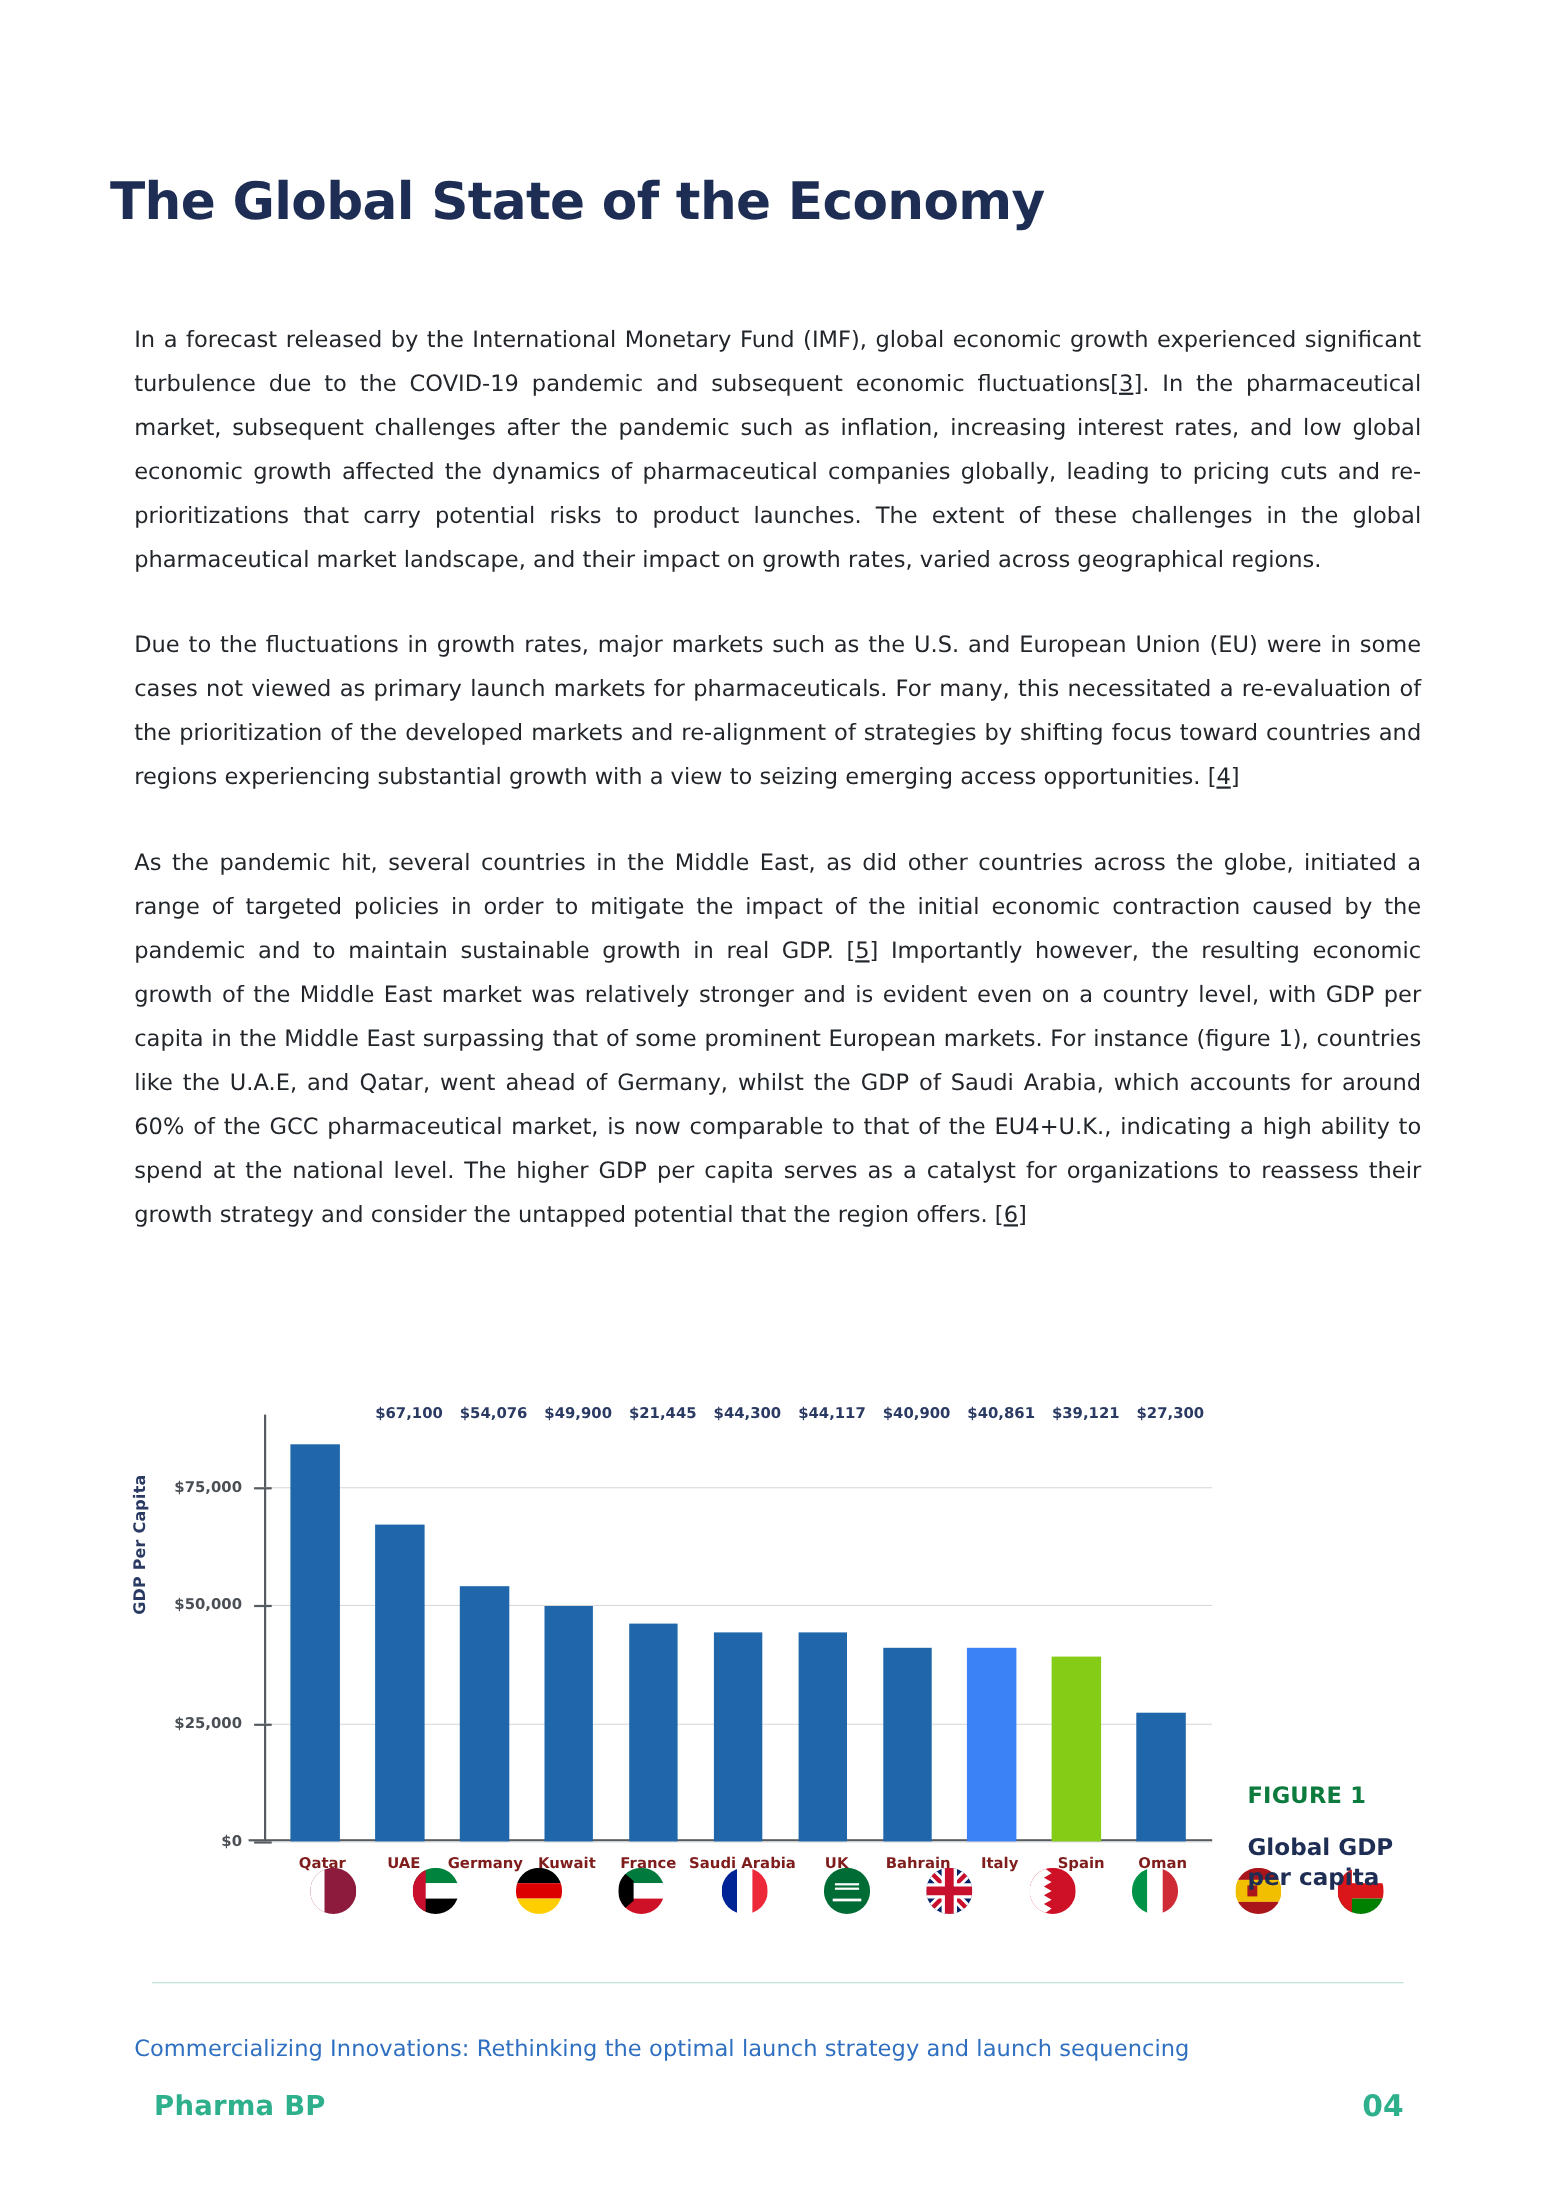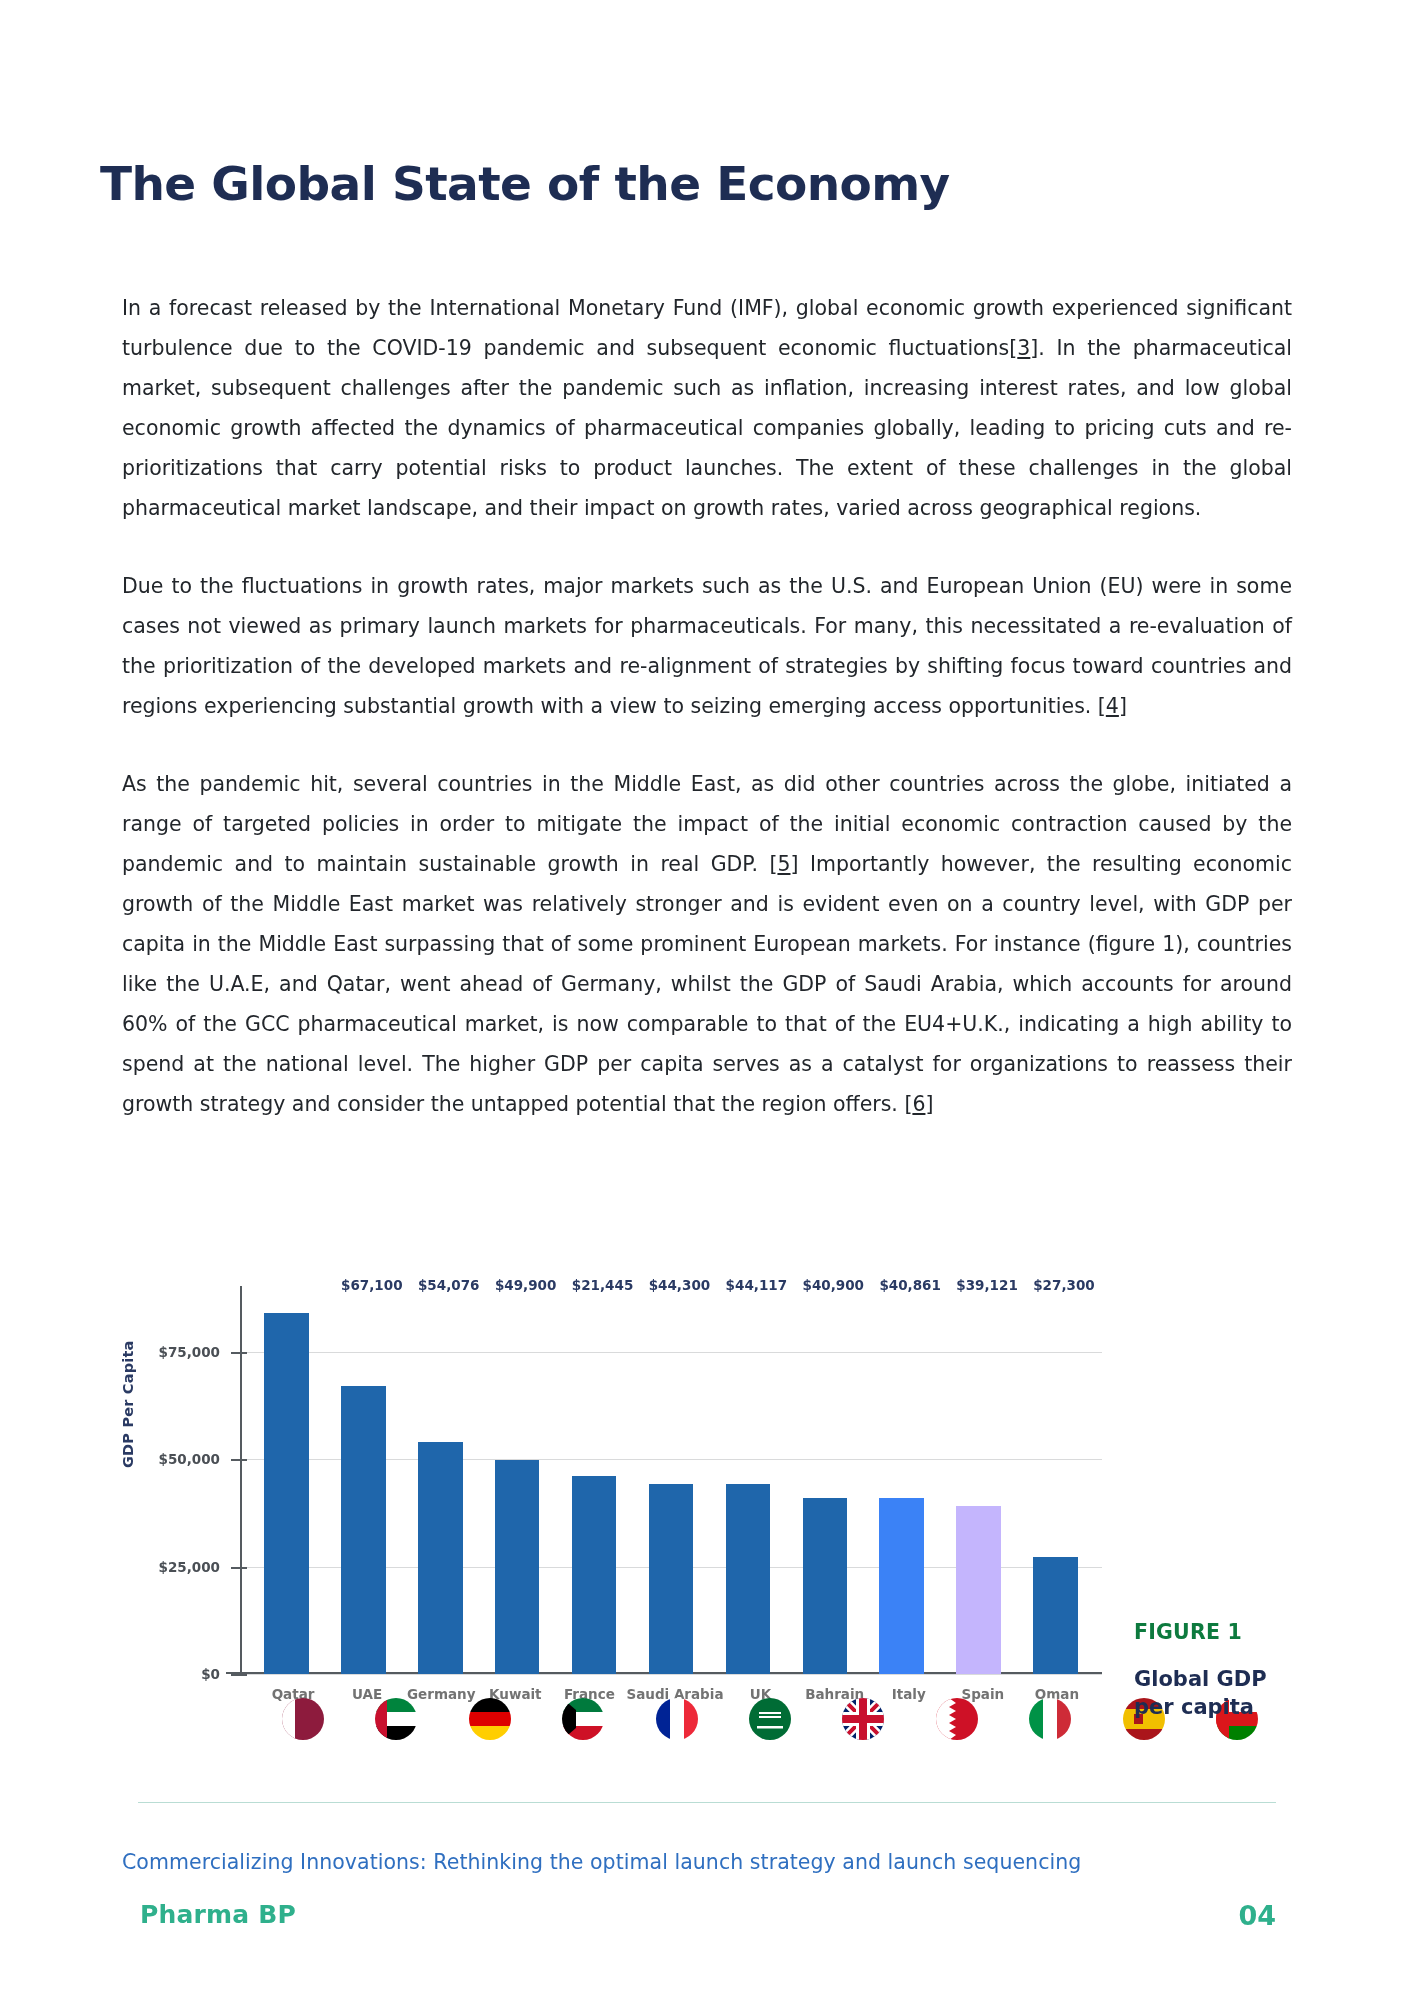--- a/index.html
+++ b/index.html
@@ -146,21 +146,21 @@
     bottom: 22px; height: 22px;
     display: flex;
     justify-content: space-between;
     padding: 0 8px;
   }
   .xlabel {
     flex: 1 1 0;
     text-align: center;
     font-size: 13.5px;
     font-weight: 700;
-    color: #737373;
+    color: #7f1d1d;
     white-space: nowrap;
   }
   .flags {
     position: absolute;
     left: 126px; right: 0;
     top: 396px; height: 46px;
     display: flex;
     justify-content: space-between;
     padding: 0 8px;
   }
@@ -301,21 +301,21 @@
               <div class="bar" style="height: 47.0115%; background: rgb(31, 102, 171);">
                 <div class="bar-value">$40,900</div>
               </div>
             </div>
             <div class="bar-slot">
               <div class="bar" style="height: 46.9667%; background: #3b82f6;">
                 <div class="bar-value">$40,861</div>
               </div>
             </div>
             <div class="bar-slot">
-              <div class="bar" style="height: 44.9667%; background: #c4b5fd; margin-top: 16px;">
+              <div class="bar" style="height: 44.9667%; background: #84cc16; margin-top: 16px;">
                 <div class="bar-value">$39,121</div>
               </div>
             </div>
             <div class="bar-slot">
               <div class="bar" style="height: 31.3793%; background: rgb(31, 102, 171);">
                 <div class="bar-value">$27,300</div>
               </div>
             </div>
           </div>
       </div>

